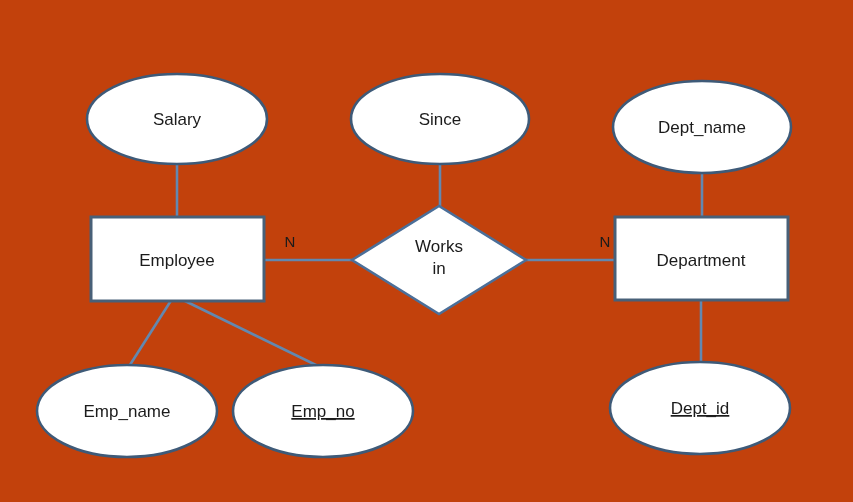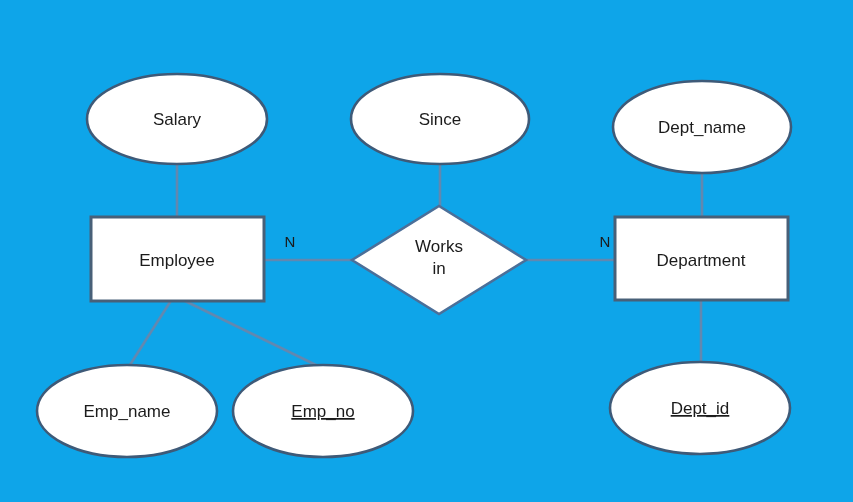--- a/index.html
+++ b/index.html
@@ -4,21 +4,21 @@
 <style>
   html, body {
     margin: 0;
     padding: 0;
     background: #ffffff;
   }
   .stage {
     position: relative;
     width: 853px;
     height: 502px;
-    background: #0ea5e9;
+    background: #c2410c;
     font-family: "Liberation Sans", sans-serif;
     overflow: hidden;
     text-align: right;
   }
   svg text {
     font-family: "Liberation Sans", sans-serif;
     fill: #1b1b1b;
   }
   .shape-label {
     font-size: 17px;

